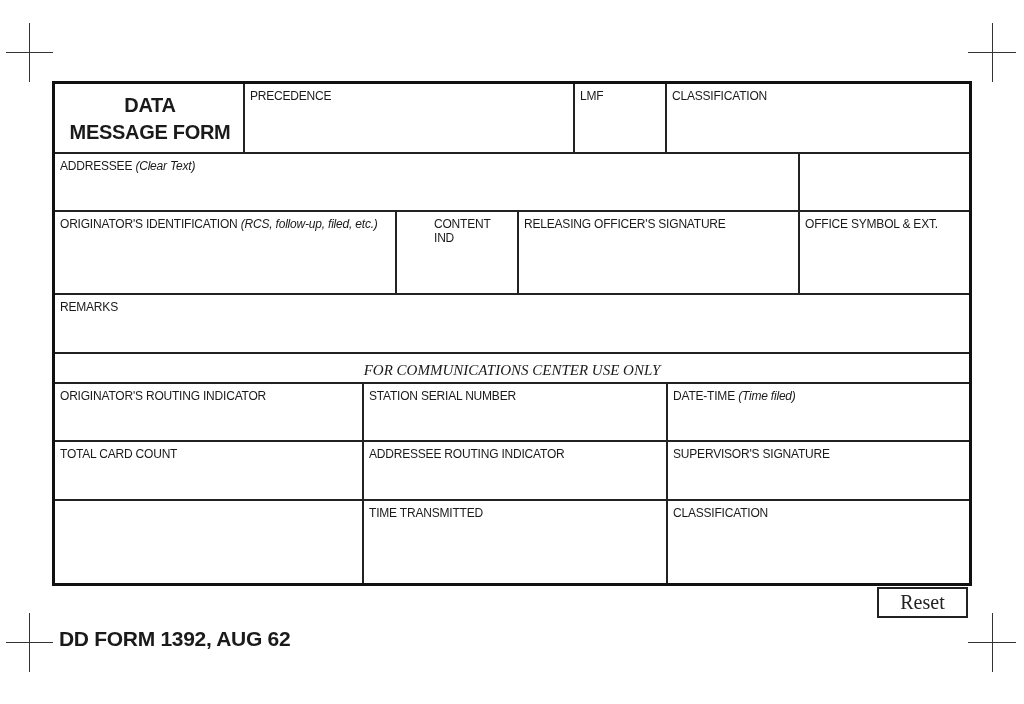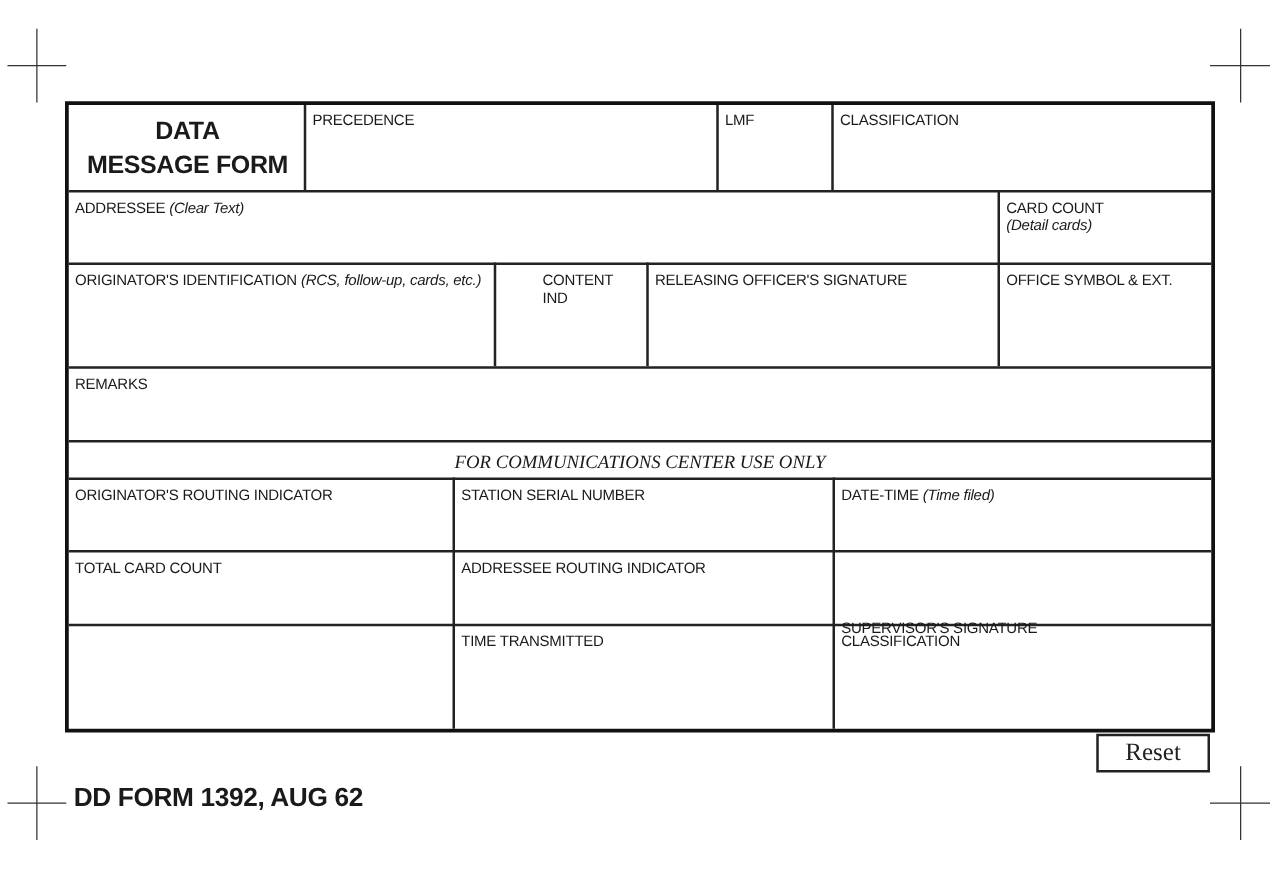--- a/index.html
+++ b/index.html
@@ -101,30 +101,25 @@
     <input class="field-input" value="" style="">
   </div>
 
   <div class="cell" style="left:0;top:70px;width:597px;height:56px;">
     <div class="lbl">
       <span>ADDRESSEE</span>
       <i>(Clear Text)</i>
     </div>
     <input class="field-input" value="" style="">
   </div>
-  <div class="cell" style="left:745px;top:70px;width:169px;height:56px;">
-    <div class="lbl">CARD COUNT</div>
-    <div class="lbl"><i>(Detail cards)</i></div>
-    <input class="field-input" style="top: 36px;" value="">
-  </div>
 
   <div class="cell" style="left:0;top:128px;width:340px;height:81px;">
     <div class="lbl">
       <span>ORIGINATOR'S IDENTIFICATION</span>
-      <i>(RCS, follow-up, cards, etc.)</i>
+      <i>(RCS, follow-up, filed, etc.)</i>
     </div>
     <input class="field-input" value="" style="">
   </div>
   <div class="cell" style="left:342px;top:128px;width:120px;height:81px;padding-left:37px;">
     <div class="lbl">CONTENT IND</div>
     <input class="field-input" value="" style="">
   </div>
   <div class="cell" style="left:464px;top:128px;width:279px;height:81px;">
     <div class="lbl">RELEASING OFFICER'S SIGNATURE</div>
     <input class="field-input" value="" style="">
@@ -158,21 +153,21 @@
   </div>
 
   <div class="cell" style="left:0;top:358px;width:307px;height:57px;">
     <div class="lbl">TOTAL CARD COUNT</div>
     <input class="field-input" value="" style="">
   </div>
   <div class="cell" style="left:309px;top:358px;width:302px;height:57px;">
     <div class="lbl">ADDRESSEE ROUTING INDICATOR</div>
     <input class="field-input" value="" style="">
   </div>
-  <div class="cell" style="left:613px;top:358px;width:301px;height:57px;margin-top:48px;">
+  <div class="cell" style="left:613px;top:358px;width:301px;height:57px;">
     <div class="lbl">SUPERVISOR'S SIGNATURE</div>
     <input class="field-input" value="" style="">
   </div>
 
   <div class="cell" style="left:309px;top:417px;width:302px;height:82px;">
     <div class="lbl">TIME TRANSMITTED</div>
     <input class="field-input" value="" style="">
   </div>
   <div class="cell" style="left:613px;top:417px;width:301px;height:82px;">
     <div class="lbl">CLASSIFICATION</div>

